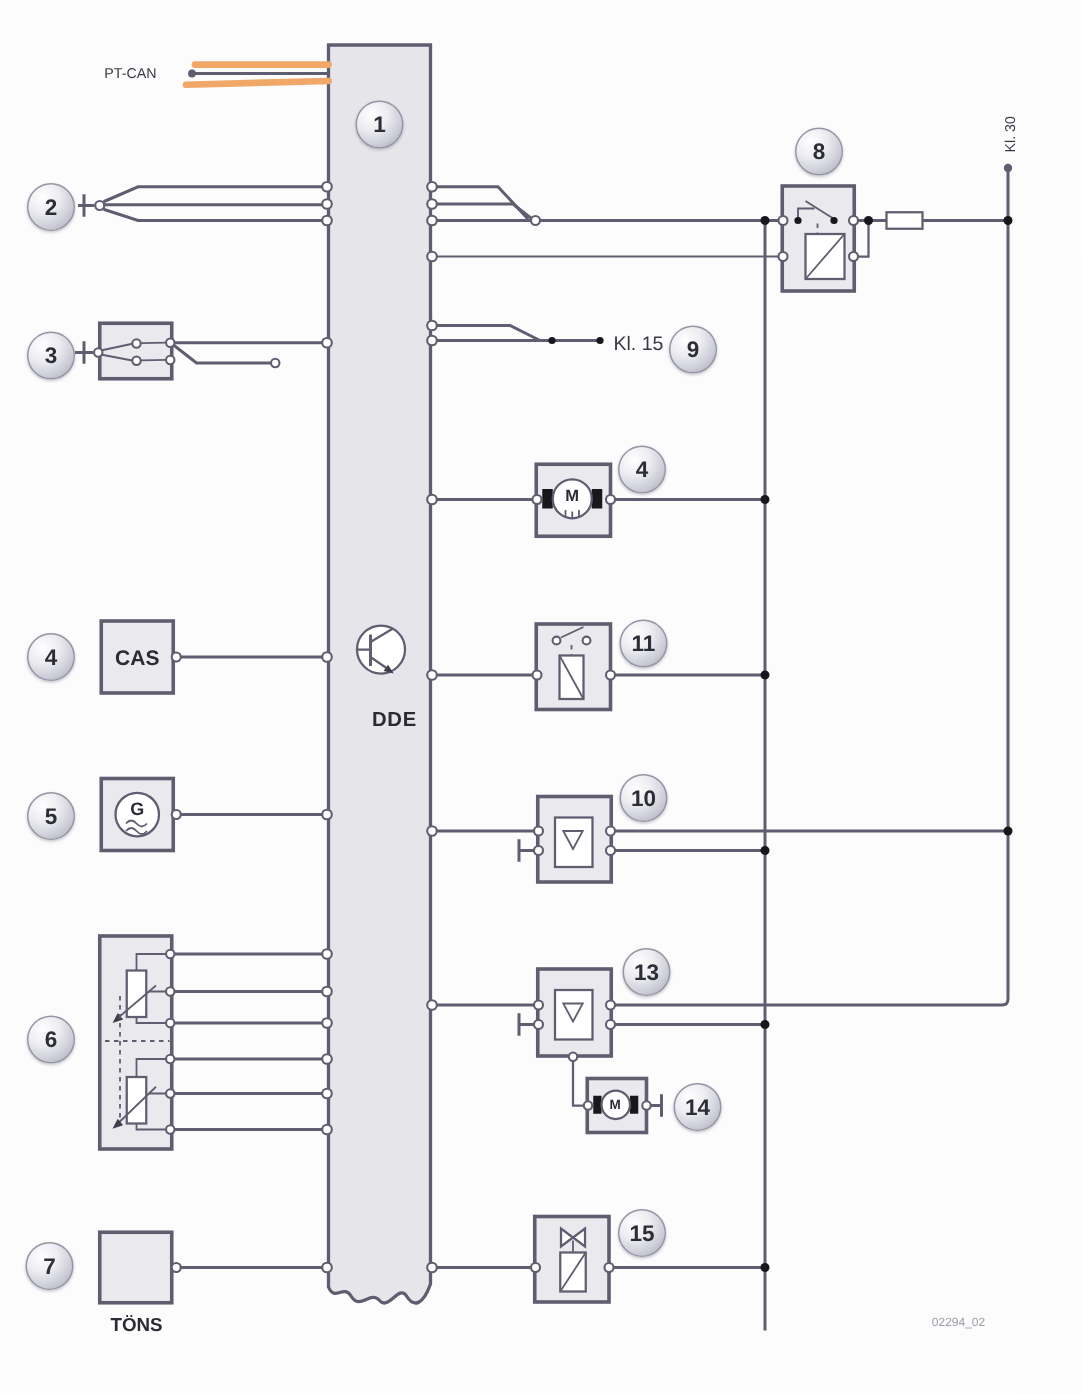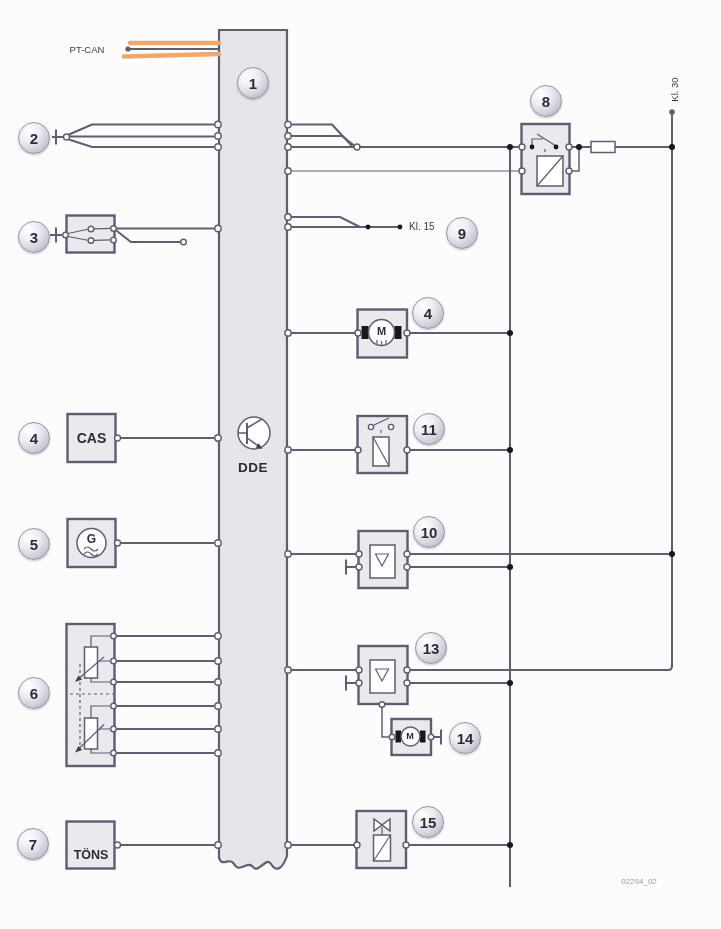--- a/index.html
+++ b/index.html
@@ -10,27 +10,27 @@
   .badge{position:absolute;width:30px;height:30px;border-radius:50%;
          display:flex;align-items:center;justify-content:center;
          font:bold 15px "Liberation Sans",sans-serif;color:#2d2d38;
          background:radial-gradient(circle at 32% 28%, #ffffff 0%, #ededf2 35%, #cdcdd8 68%, #a6a6b6 100%);
          border:1px solid #9595a5;box-shadow:0 1px 2px rgba(70,70,90,.3);}
 
   .lbl{position:absolute;color:#3a3a46;white-space:nowrap;}
   .comp{font-weight:bold;color:#2b2b34;text-align:center;}
 
   #lbl-ptcan{left:62px;top:44px;width:50px;font-size:9.5px;text-align:center;}
-  #lbl-kl15{left:409px;top:221px;font-size:10px;}
+  #lbl-kl15{left:409px;top:221px;font-size:13px;}
   #lbl-kl30{left:656px;top:84px;width:36px;font-size:9.5px;text-align:center;
             transform:rotate(-90deg);}
   #lbl-cas{left:66px;top:430px;width:51px;font-size:14px;}
   #lbl-g{left:79px;top:532px;width:25px;font-size:12px;}
-  #lbl-tons{left:66px;top:848px;width:50px;font-size:12.5px;}
-  #lbl-dde{left:228px;top:460px;width:50px;font-size:13.5px;letter-spacing:.5px;}
+  #lbl-tons{left:66px;top:876px;width:50px;font-size:12.5px;}
+  #lbl-dde{left:228px;top:472px;width:50px;font-size:13.5px;letter-spacing:.5px;text-align:right;}
   #lbl-m10{left:369px;top:325px;width:25px;font-size:11px;}
   #lbl-m14{left:400px;top:731px;width:20px;font-size:9px;}
 
   #caption{position:absolute;left:22px;top:892px;font-size:13.5px;color:#1b1b20;}
   #caption .fig-title{margin-left:22px;}
   #docnum{position:absolute;left:616px;top:877px;width:46px;text-align:center;
           font-size:8px;color:#9a9aa4;}
 
   
   .w2{stroke:#5e5e70;stroke-width:2;fill:none;}

